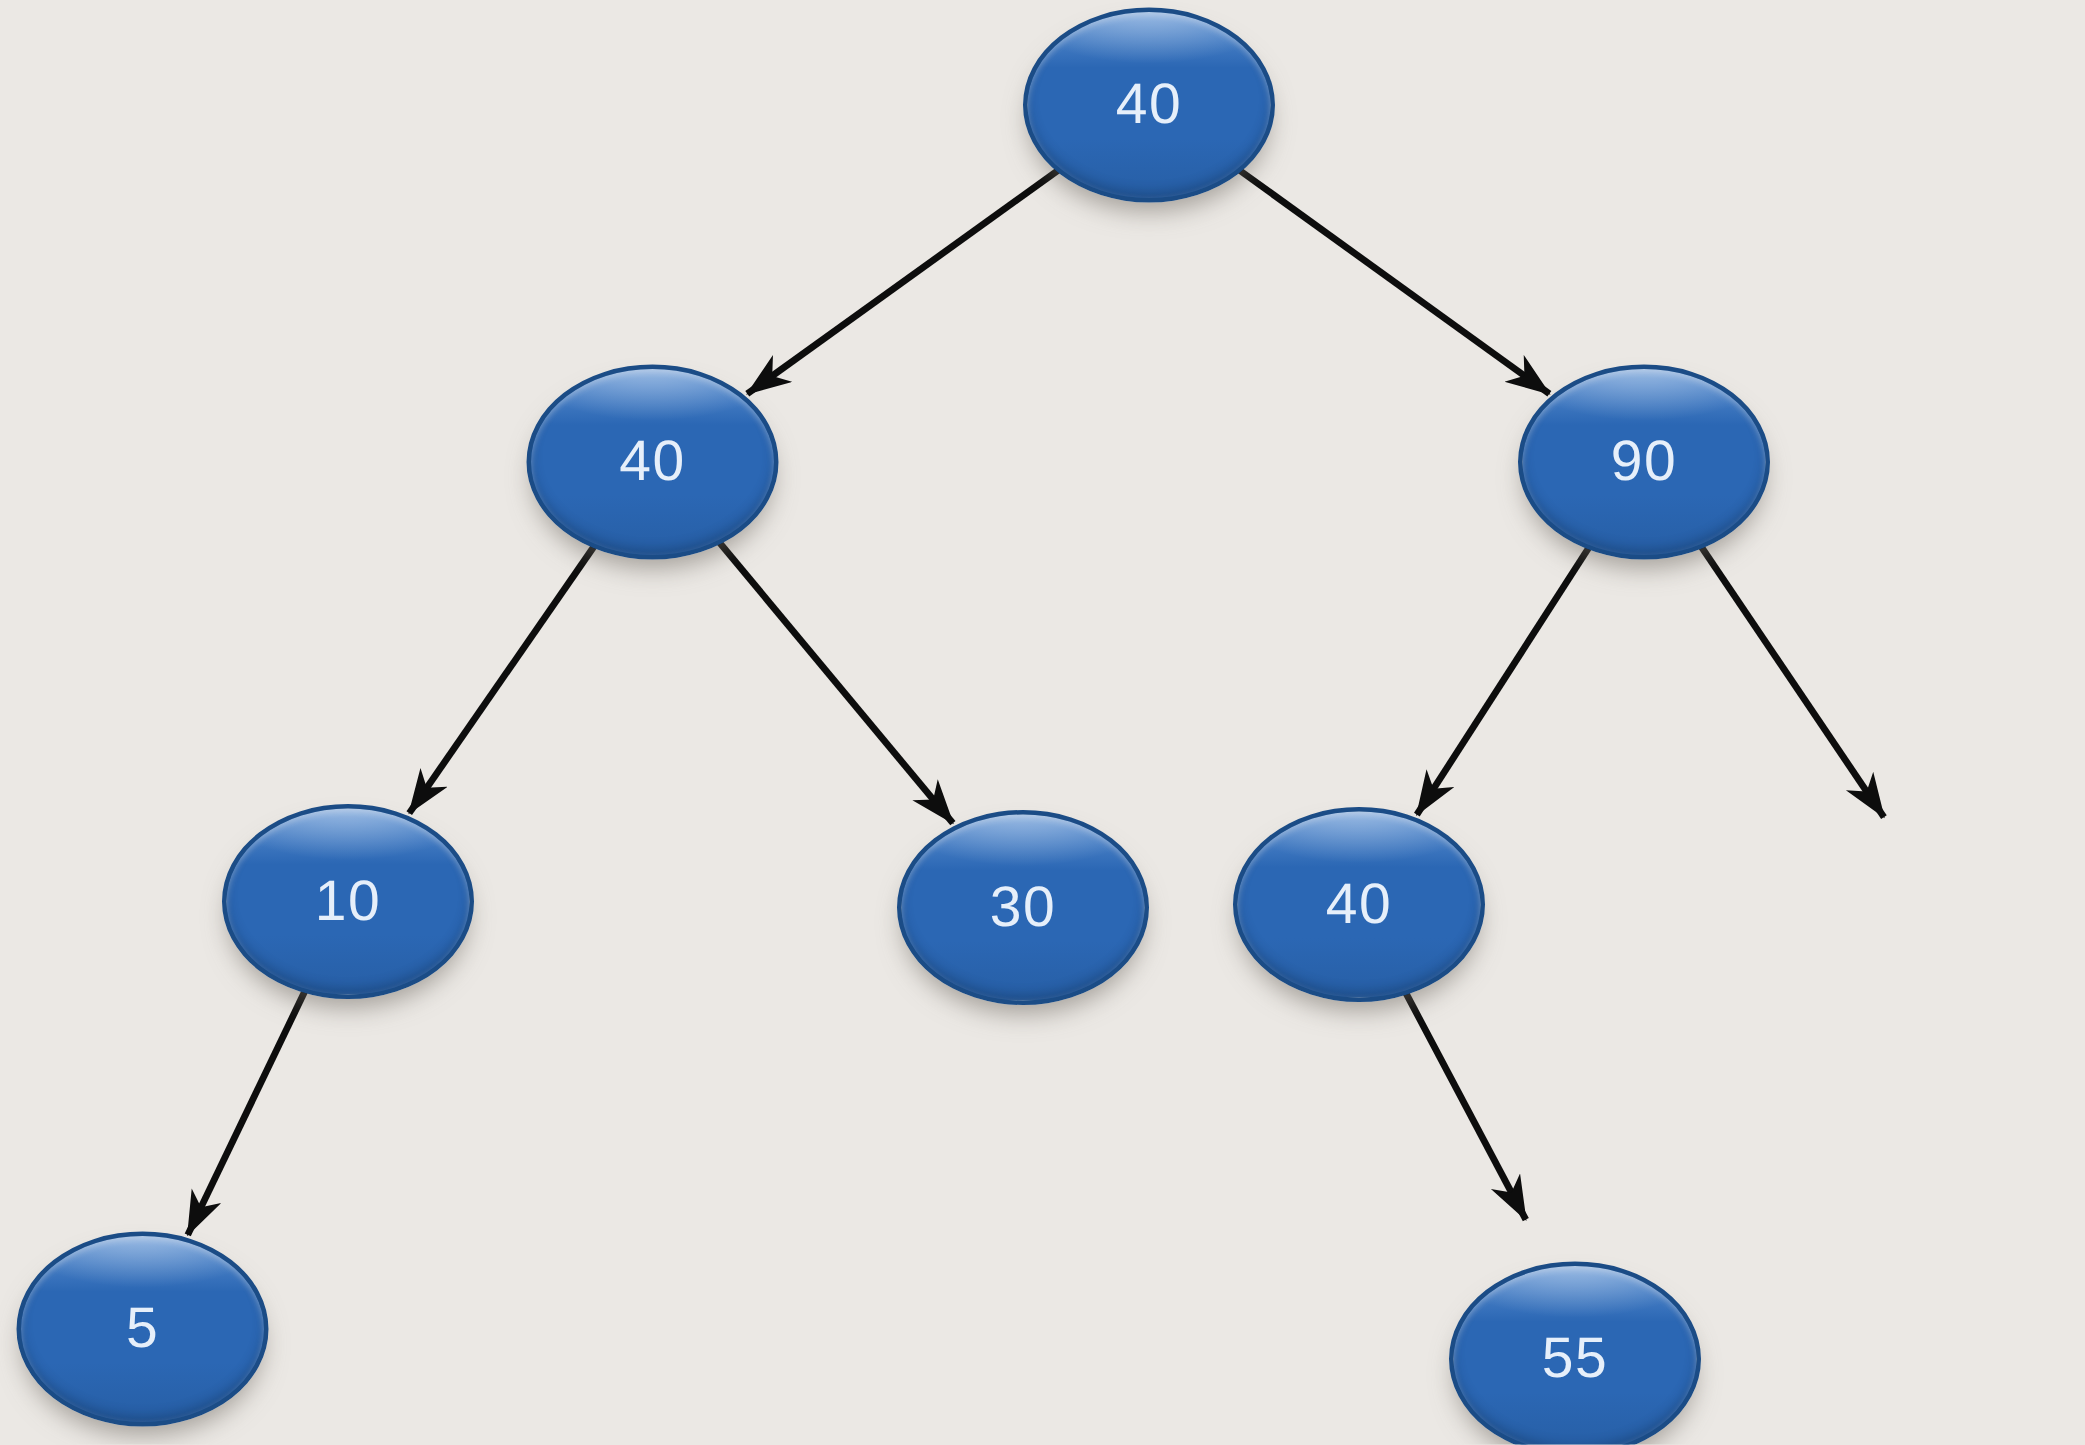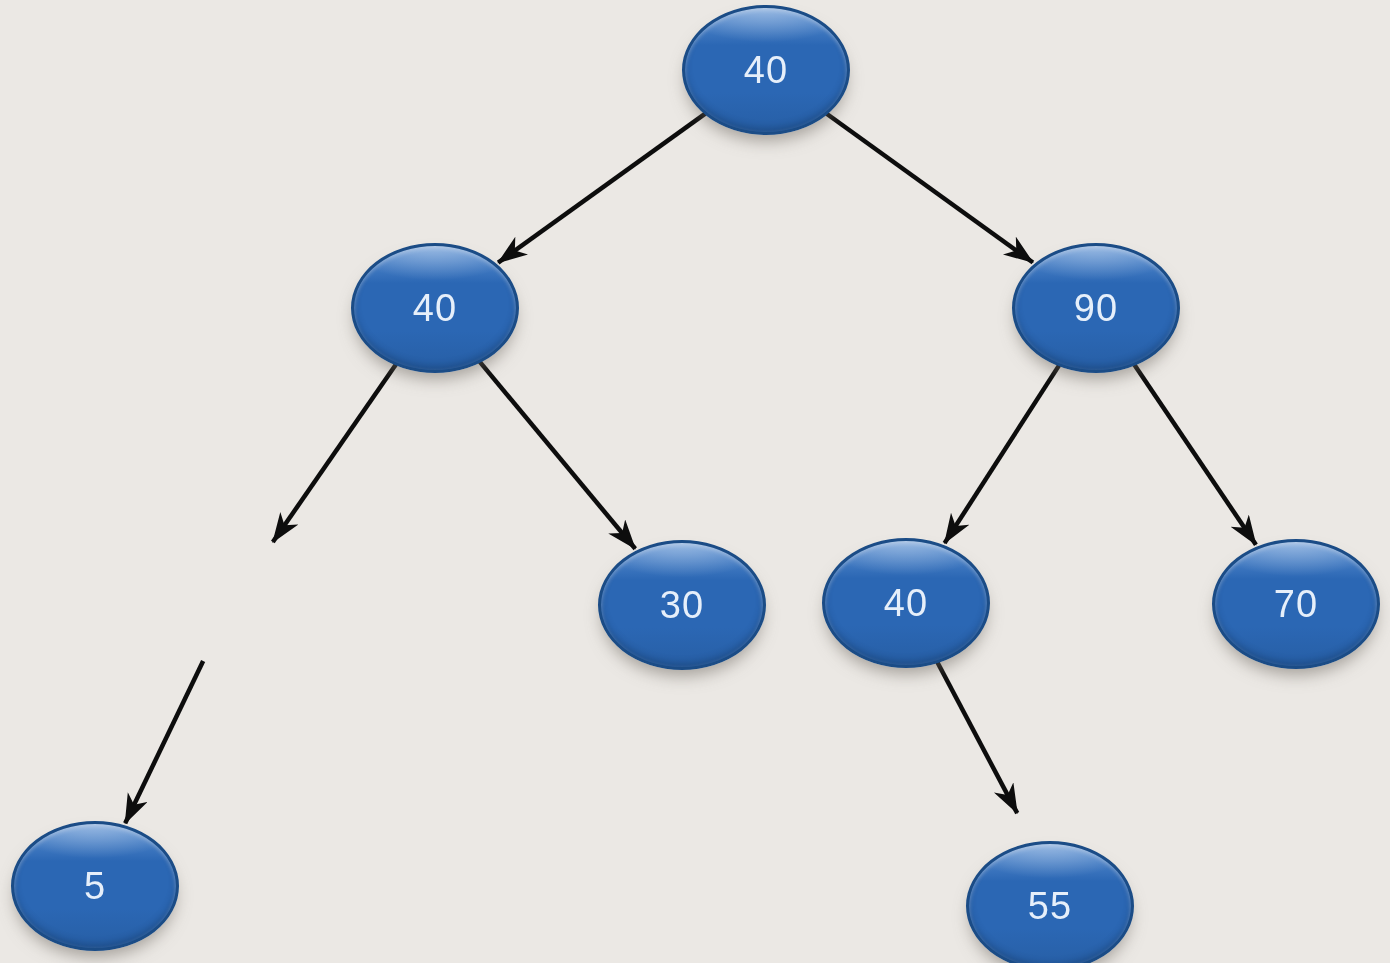--- a/index.html
+++ b/index.html
@@ -77,28 +77,28 @@
 
   <div class="node" style="left: 682px; top: 5px; width: 168px; height: 130px;">
     <span class="node-label">40</span>
   </div>
   <div class="node" style="left: 351px; top: 243px; width: 168px; height: 130px;">
     <span class="node-label">40</span>
   </div>
   <div class="node" style="left: 1012px; top: 243px; width: 168px; height: 130px;">
     <span class="node-label">90</span>
   </div>
+  <div class="node" style="left: 148px; top: 536px; width: 168px; height: 130px;">
+    <span class="node-label">10</span>
+  </div>
   <div class="node" style="left: 598px; top: 540px; width: 168px; height: 130px; text-align: center;">
     <span class="node-label">30</span>
   </div>
   <div class="node" style="left: 822px; top: 538px; width: 168px; height: 130px;">
     <span class="node-label">40</span>
-  </div>
-  <div class="node" style="left: 1212px; top: 539px; width: 168px; height: 130px;">
-    <span class="node-label">70</span>
   </div>
   <div class="node" style="left: 11px; top: 821px; width: 168px; height: 130px;">
     <span class="node-label">5</span>
   </div>
   <div class="node" style="left: 966px; top: 841px; width: 168px; height: 130px;">
     <span class="node-label">55</span>
   </div>
 
 </div>
 

